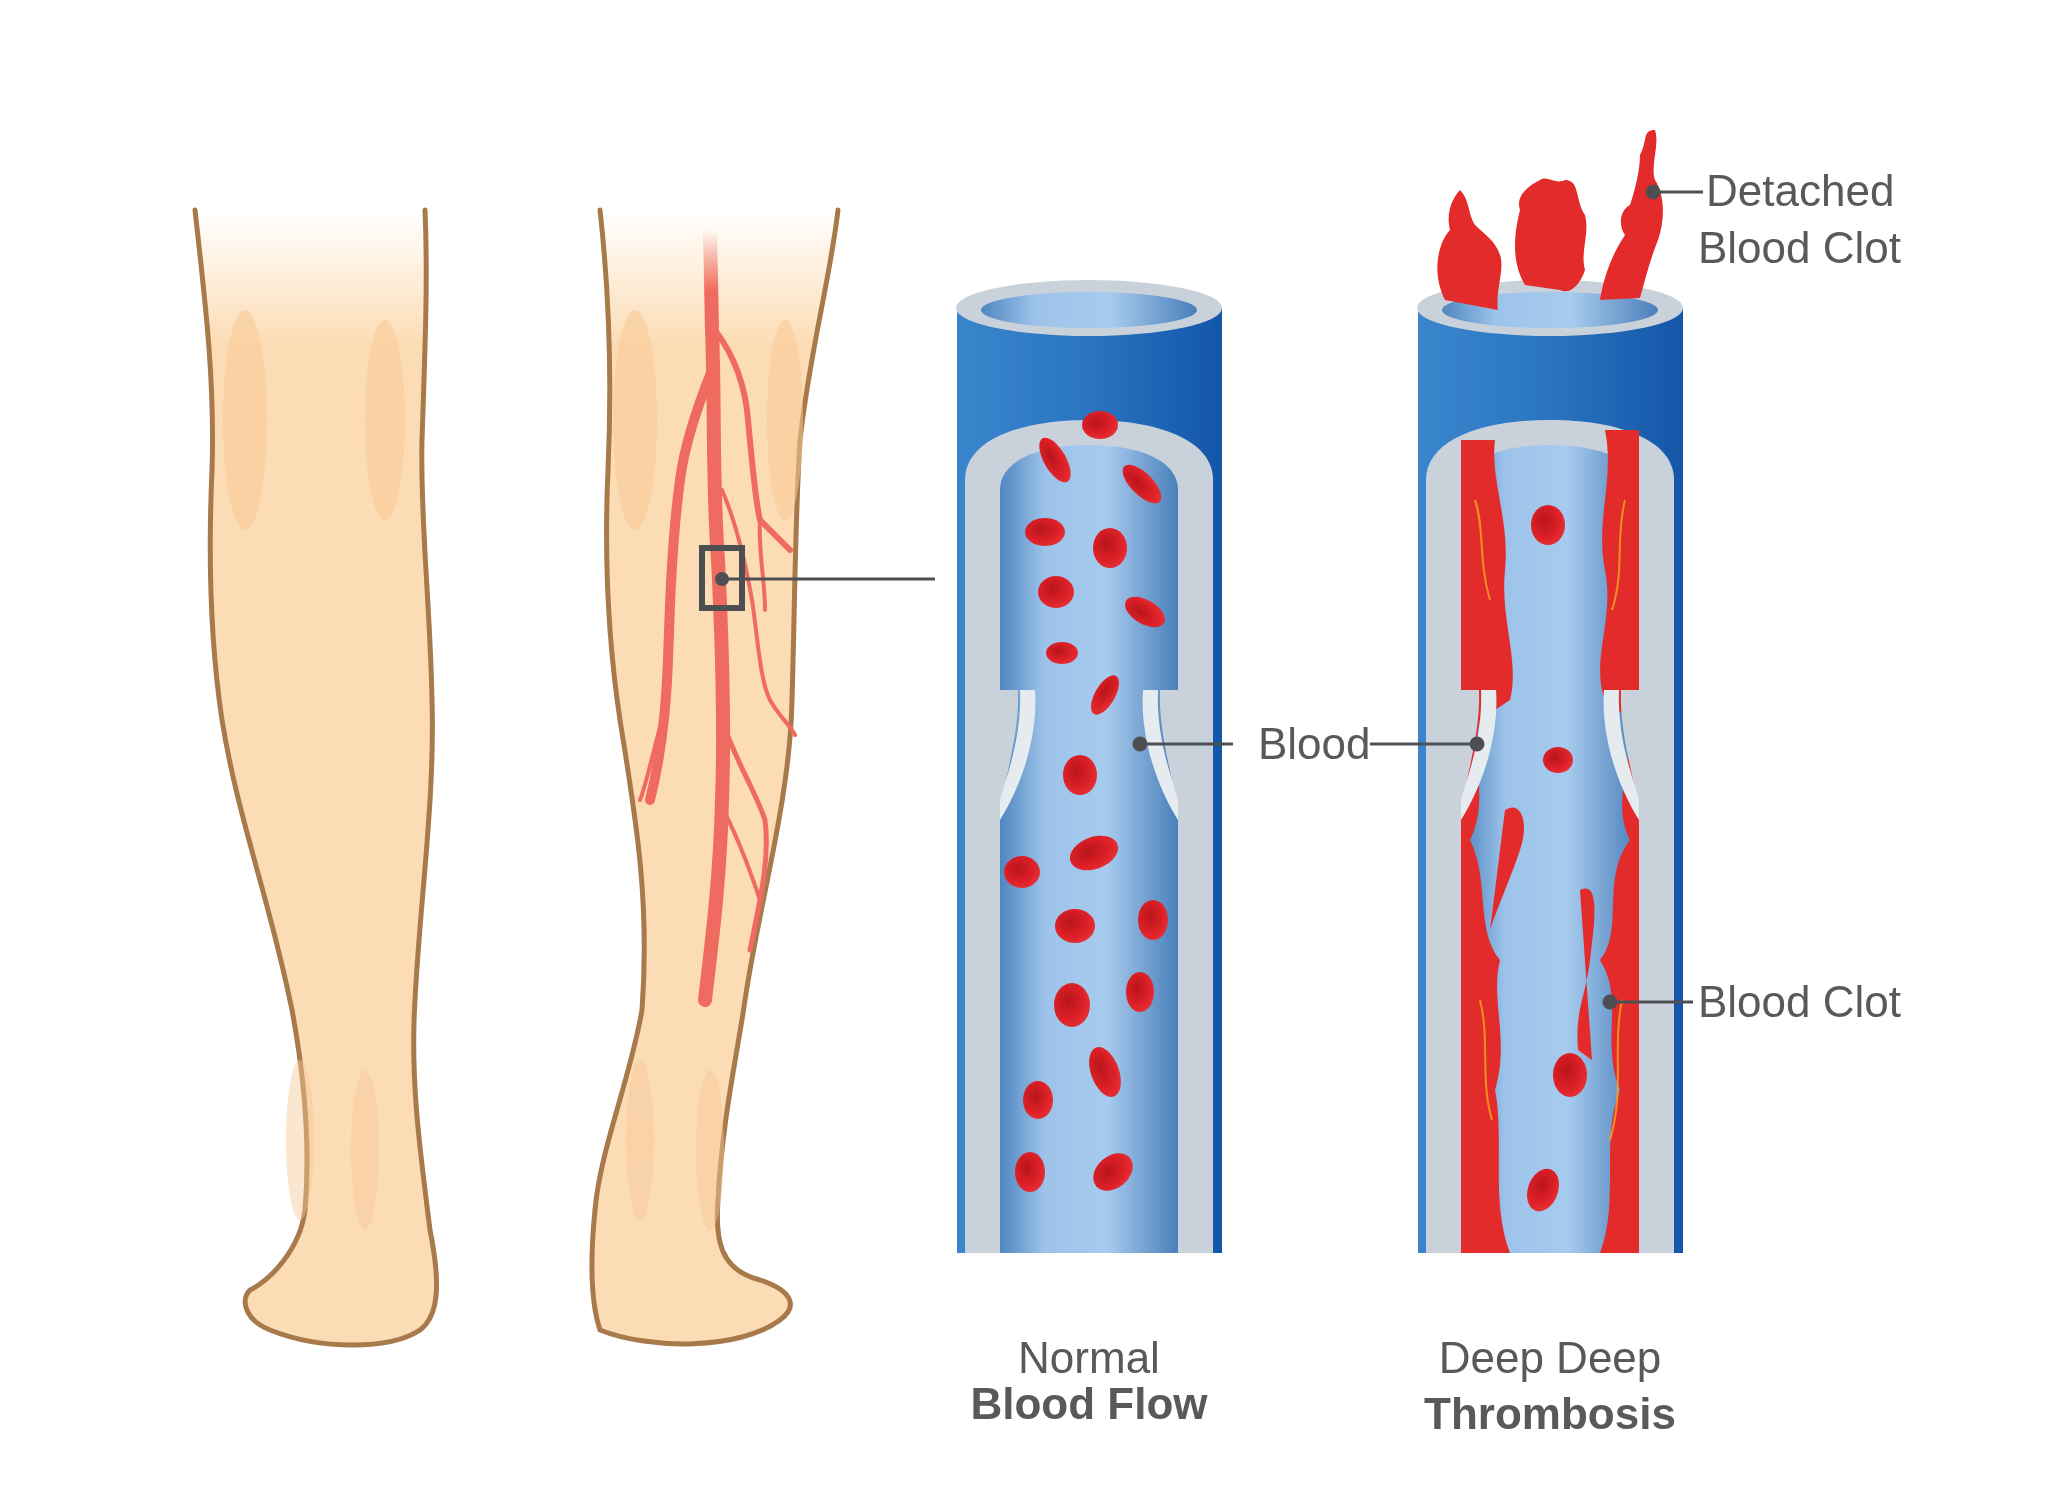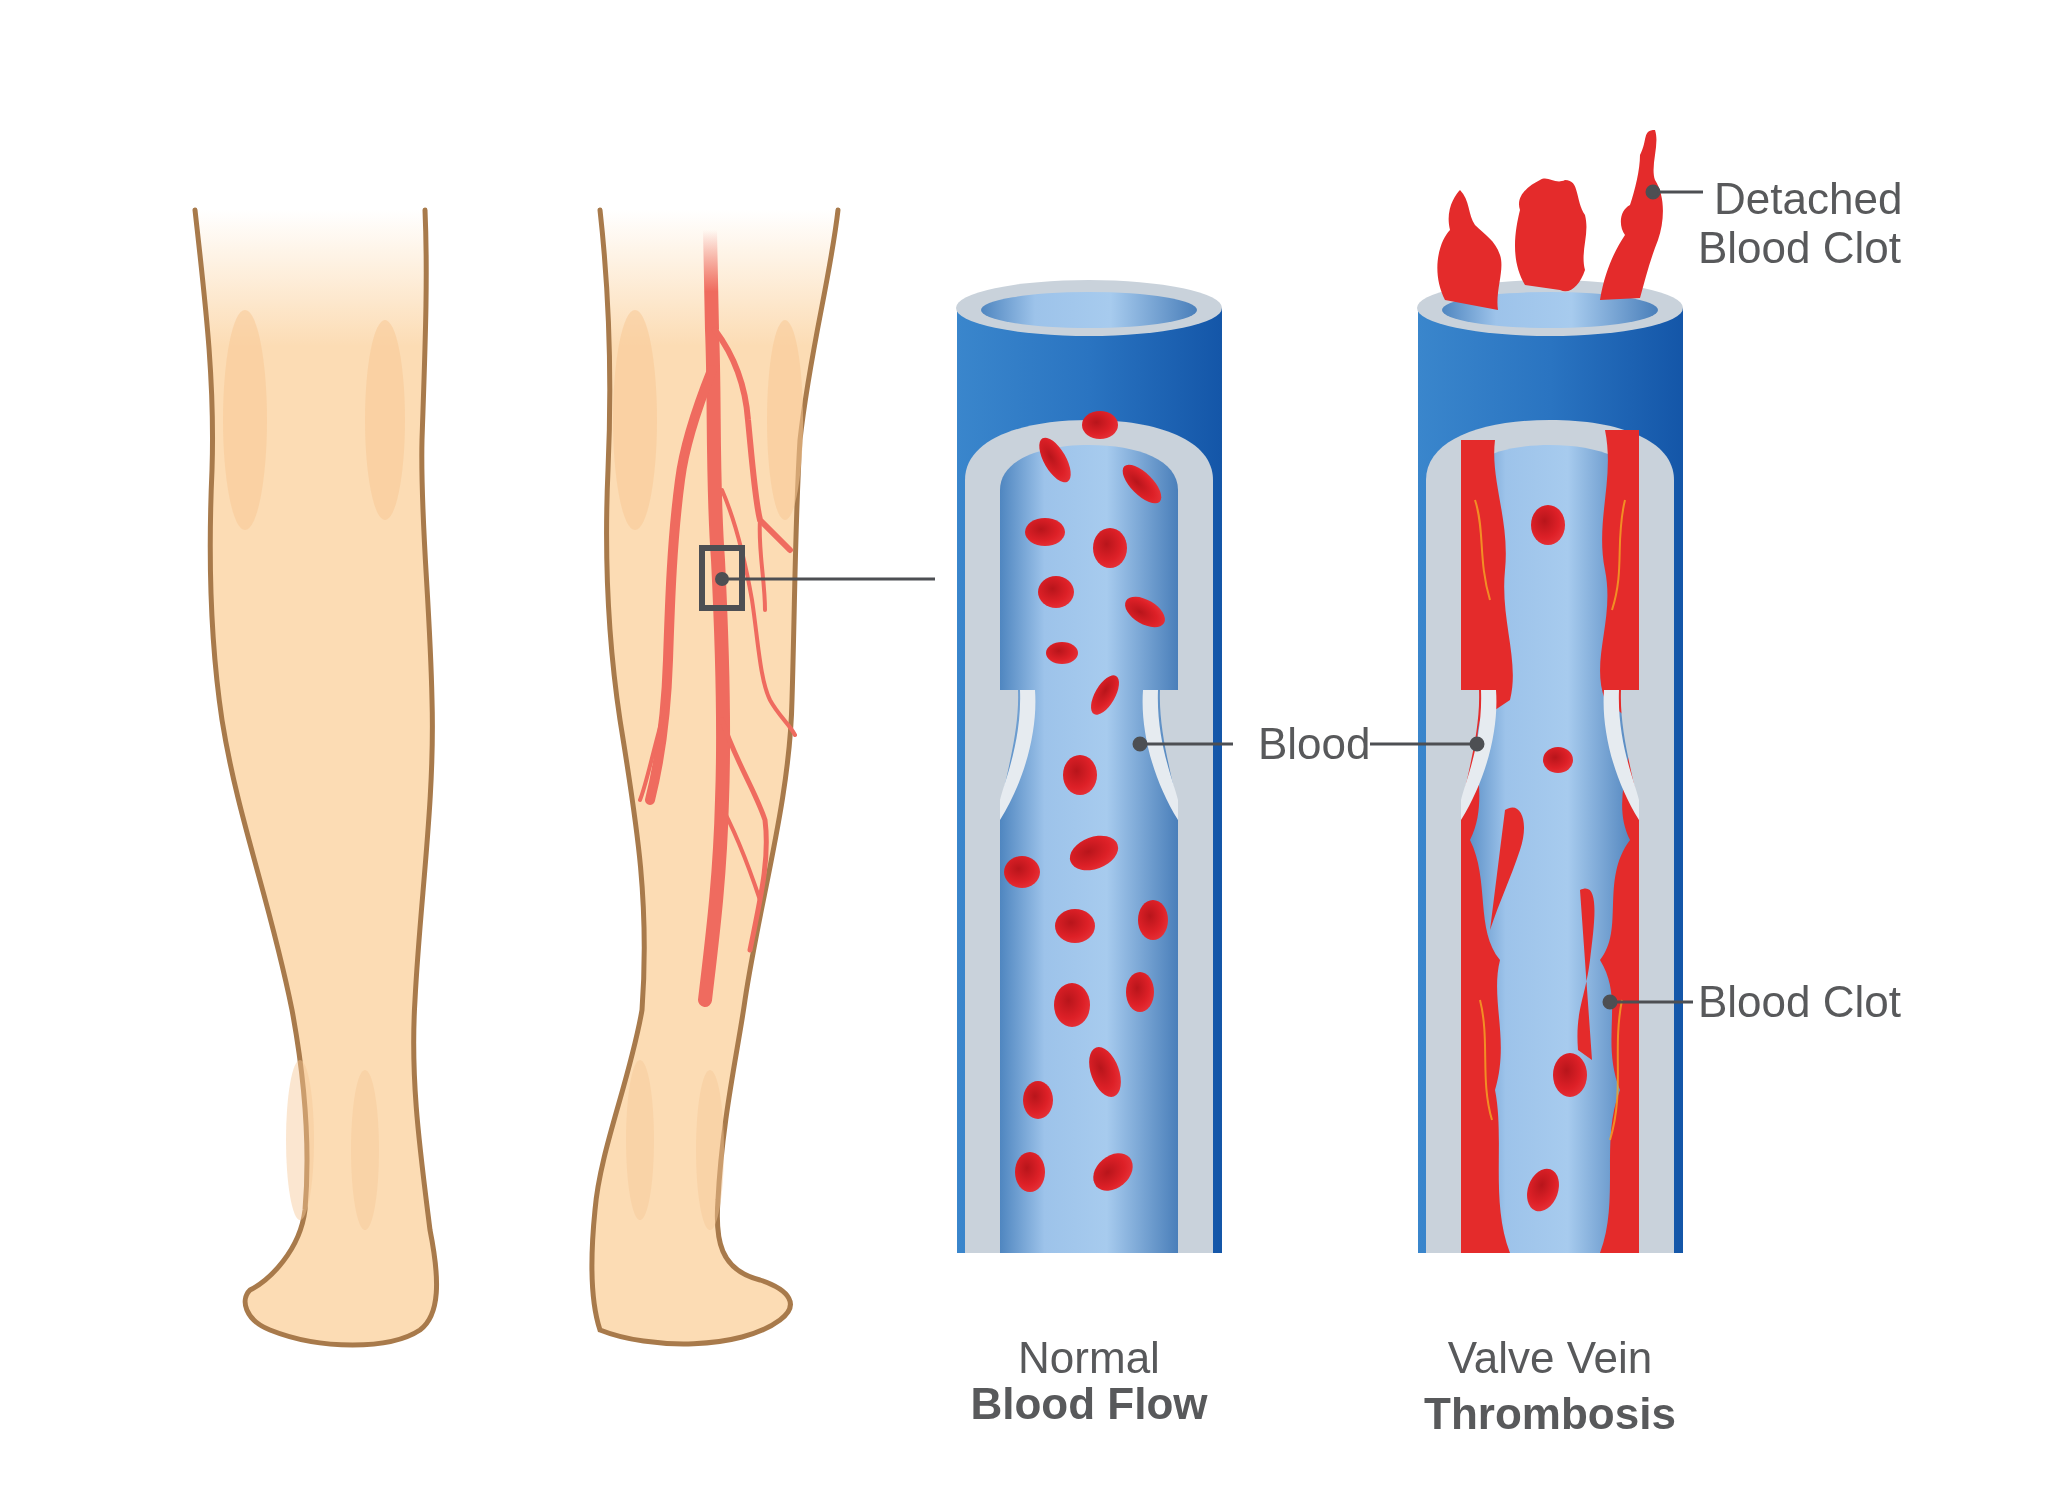--- a/index.html
+++ b/index.html
@@ -155,20 +155,20 @@
     <line x1="1370" y1="744" x2="1477" y2="744"></line>
     <circle cx="1477" cy="744" r="6"></circle>
     <line x1="1610" y1="1002" x2="1693" y2="1002"></line>
     <circle cx="1610" cy="1002" r="6"></circle>
     <line x1="1653" y1="192" x2="1703" y2="192"></line>
     <circle cx="1653" cy="192" r="6"></circle>
   </g>
 </svg>
 
 <div class="label" style="left:1258px; top:716px;">Blood</div>
-<div class="label" style="left:1706px; top:171px;margin-left:8px;">Detached</div>
+<div class="label" style="left:1706px; top:163px;">Detached</div>
 <div class="label" style="left:1698px; top:220px;">Blood Clot</div>
 <div class="label" style="left:1698px; top:974px;">Blood Clot</div>
 
 <div class="label center" style="left:939px; top:1282px; width:300px;">Normal</div>
 <div class="label center" style="left:939px; top:1328px; width:300px;font-weight:bold;">Blood Flow</div>
-<div class="label center" style="left:1400px; top:1282px; width:300px;">Valve Vein</div>
+<div class="label center" style="left:1400px; top:1282px; width:300px;">Deep Deep</div>
 <div class="label center" style="left:1400px; top:1338px; width:300px;font-weight:bold;">Thrombosis</div>
 
 </body></html>

